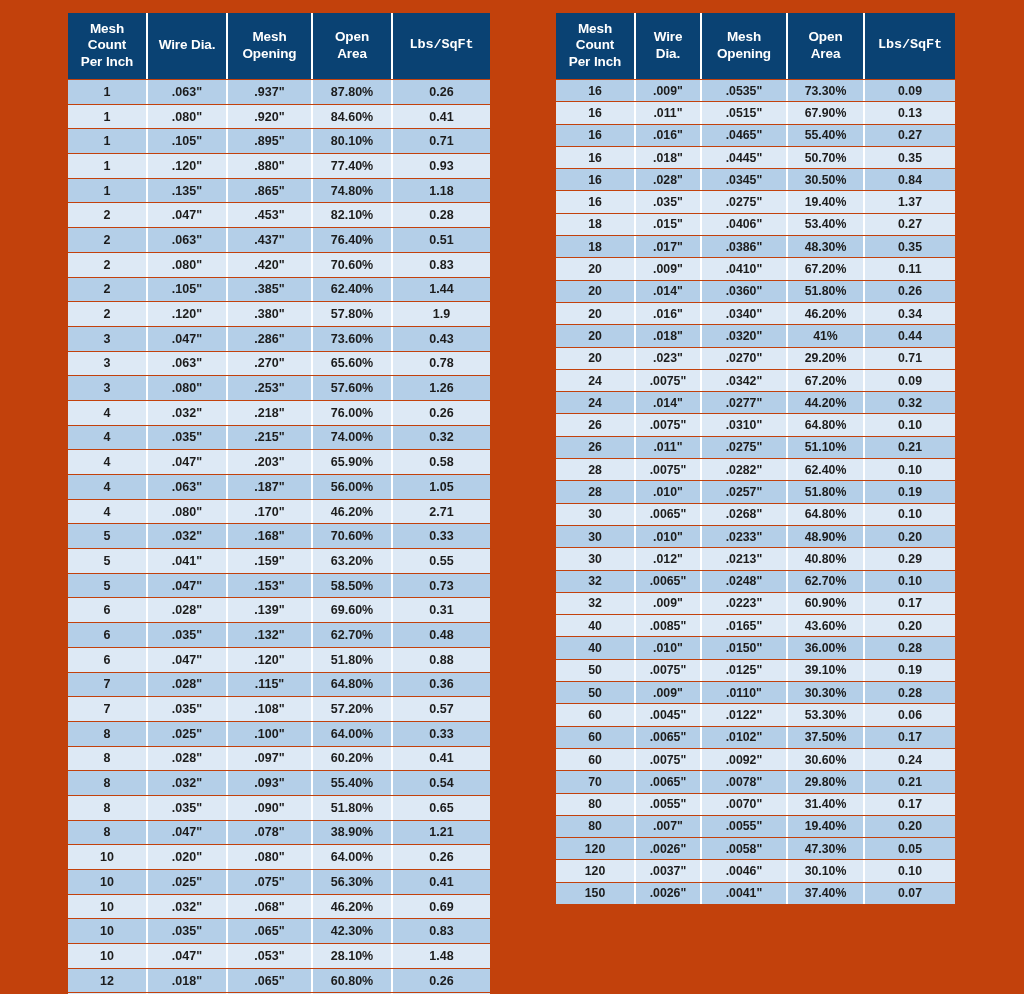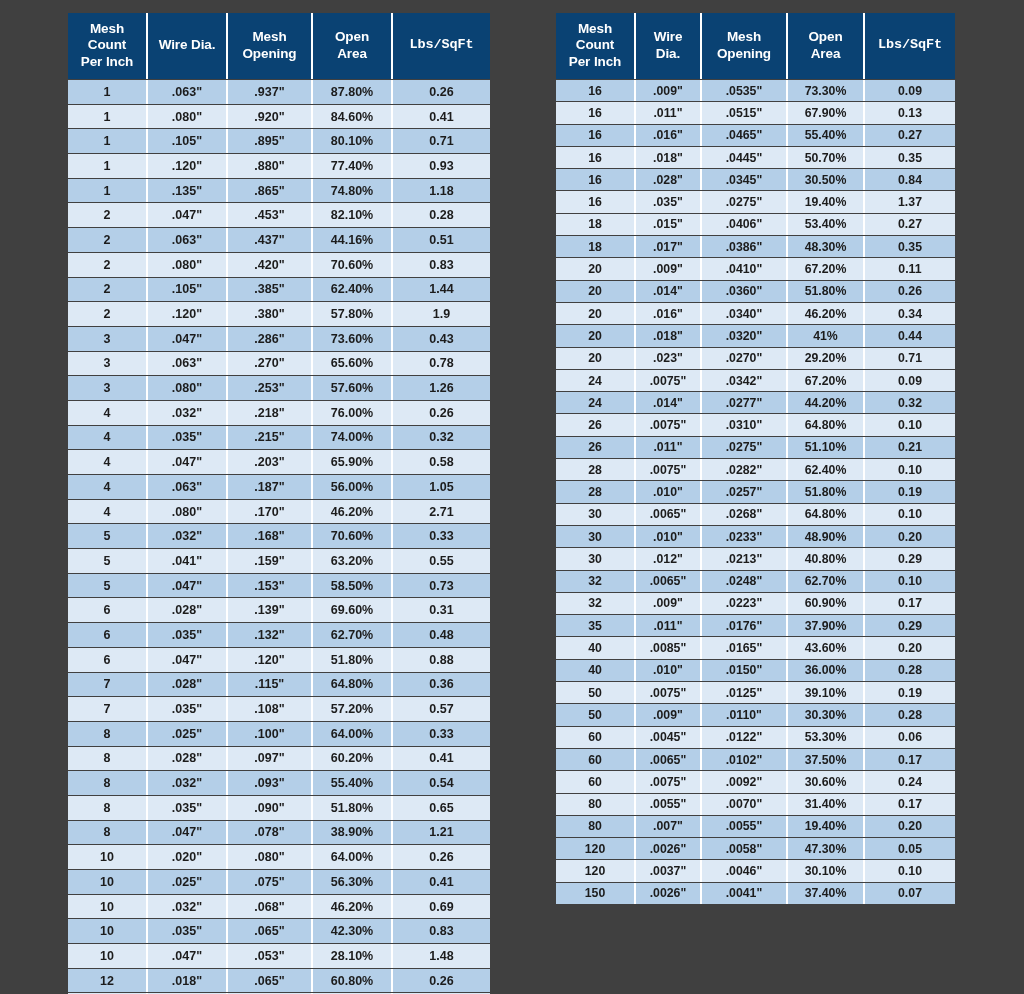--- a/index.html
+++ b/index.html
@@ -12,21 +12,21 @@
     width: 1024px;
     height: 994px;
     font-family: "Liberation Sans", "DejaVu Sans", sans-serif;
     -webkit-font-smoothing: antialiased;
     overflow: hidden;
   }
   .page {
     position: relative;
     width: 1024px;
     height: 994px;
-    background: #404040;
+    background: #c2410c;
   }
 
   
   .mesh-table {
     position: absolute;
     border-collapse: separate;
     border-spacing: 0 1px;
     table-layout: fixed;
   }
   #table-left  { left: 68px;  top: 12px; width: 422px; }
@@ -159,21 +159,21 @@
           <td>2</td>
           <td>.047"</td>
           <td>.453"</td>
           <td>82.10%</td>
           <td>0.28</td>
         </tr>
         <tr class="row-odd">
           <td>2</td>
           <td>.063"</td>
           <td>.437"</td>
-          <td>44.16%</td>
+          <td>76.40%</td>
           <td>0.51</td>
         </tr>
         <tr class="row-even">
           <td>2</td>
           <td>.080"</td>
           <td>.420"</td>
           <td>70.60%</td>
           <td>0.83</td>
         </tr>
         <tr class="row-odd">
@@ -583,27 +583,20 @@
           <td>62.70%</td>
           <td>0.10</td>
         </tr>
         <tr class="row-even">
           <td>32</td>
           <td>.009"</td>
           <td>.0223"</td>
           <td>60.90%</td>
           <td>0.17</td>
         </tr>
-        <tr class="row-odd">
-          <td>35</td>
-          <td>.011"</td>
-          <td>.0176"</td>
-          <td>37.90%</td>
-          <td>0.29</td>
-        </tr>
         <tr class="row-even">
           <td>40</td>
           <td>.0085"</td>
           <td>.0165"</td>
           <td>43.60%</td>
           <td>0.20</td>
         </tr>
         <tr class="row-odd">
           <td>40</td>
           <td>.010"</td>
@@ -639,20 +632,27 @@
           <td>37.50%</td>
           <td>0.17</td>
         </tr>
         <tr class="row-even">
           <td>60</td>
           <td>.0075"</td>
           <td>.0092"</td>
           <td>30.60%</td>
           <td>0.24</td>
         </tr>
+        <tr class="row-odd">
+          <td>70</td>
+          <td>.0065"</td>
+          <td>.0078"</td>
+          <td>29.80%</td>
+          <td>0.21</td>
+        </tr>
         <tr class="row-even">
           <td>80</td>
           <td>.0055"</td>
           <td>.0070"</td>
           <td>31.40%</td>
           <td>0.17</td>
         </tr>
         <tr class="row-odd">
           <td>80</td>
           <td>.007"</td>

